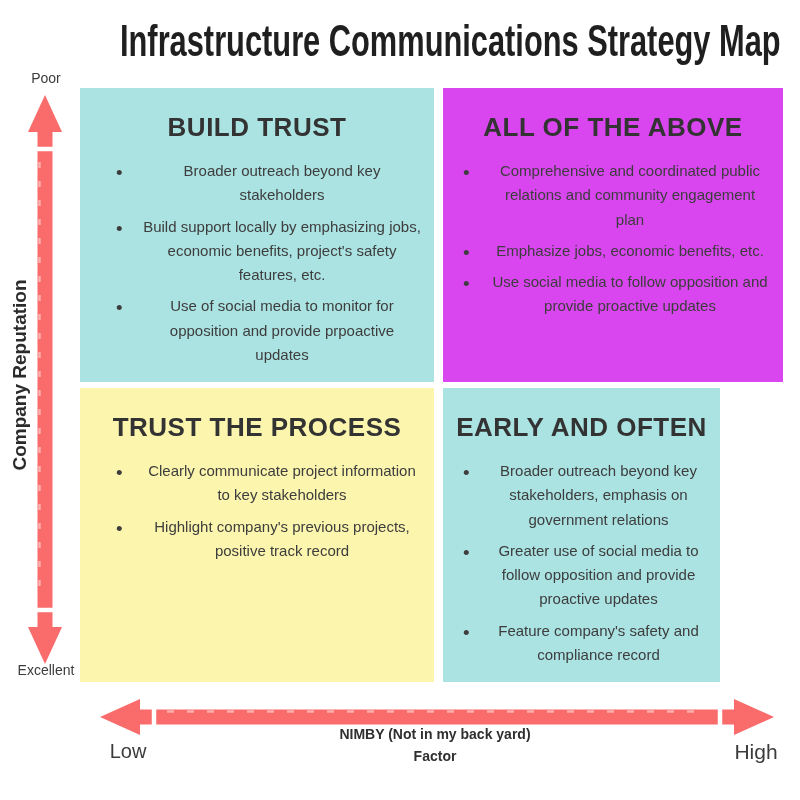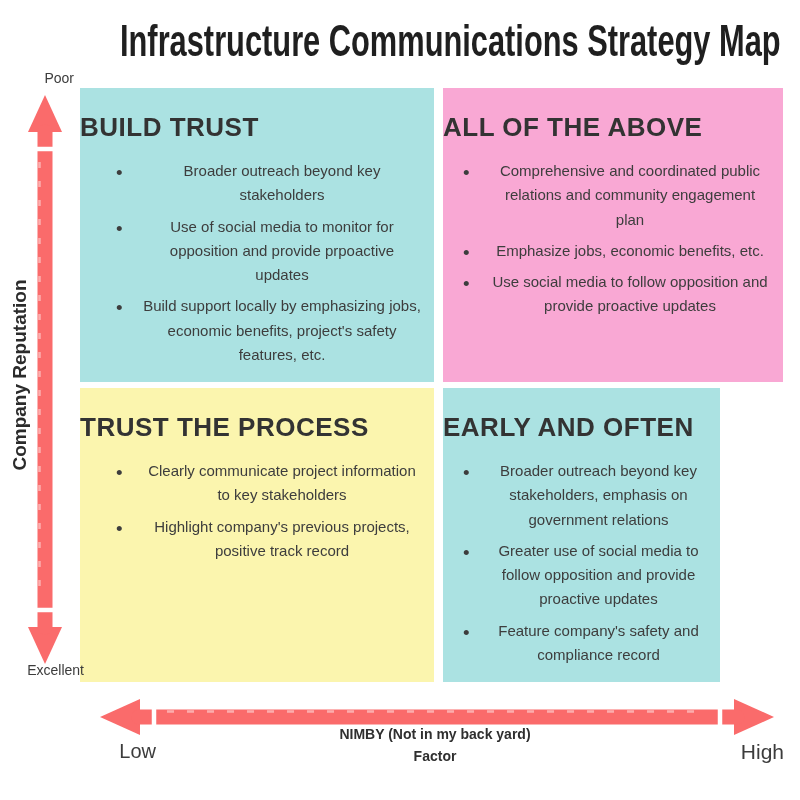--- a/index.html
+++ b/index.html
@@ -11,36 +11,36 @@
   }
   .page-title{
     position:absolute;top:16px;left:0;width:800px;text-align:center;
     font-size:44px;font-weight:bold;color:#1f1f1f;white-space:nowrap;
     transform:scaleX(0.70);transform-origin:center;
   }
   .quadrant{
     position:absolute;box-sizing:border-box;
   }
   .q-title{
-    margin-top:24px;
+    margin-top:24px;text-align:center;
     font-size:26px;font-weight:bold;letter-spacing:0.5px;
     color:var(--heading,#333);
   }
   .q-list{
     list-style:none;margin:16px 0 0 0;
     font-size:15px;line-height:1.62;color:var(--body,#3d3d3d);text-align:center;
   }
   .quadrant.q-left .q-list{padding:0 12px 0 50px;}
   .quadrant.q-right .q-list{padding:0 12px 0 34px;}
   .q-list li{position:relative;margin-bottom:7px;padding-left:12px;}
   .q-list li::before{
     content:"\2022";position:absolute;left:-14px;top:-1px;
     font-size:1.25em;color:var(--body,#3d3d3d);
   }
-  .axis-label{position:absolute;font-size:14px;color:#3c3c3c;text-align:right;}
+  .axis-label{position:absolute;font-size:14px;color:#3c3c3c;text-align:center;}
   .y-axis-title{
     position:absolute;left:20px;top:375px;white-space:nowrap;
     transform:translate(-50%,-50%) rotate(-90deg);
     font-size:19px;font-weight:bold;color:#2b2b2b;
   }
   .x-axis-title{
     position:absolute;left:103px;top:724px;width:664px;text-align:center;
     font-size:14px;font-weight:bold;color:#2f2f2f;line-height:1.55;
   }
   svg.arrow{position:absolute;display:block;}
@@ -49,26 +49,26 @@
 </style>
 </head>
 <body>
 
 <div class="page-title">Infrastructure Communications Strategy Map</div>
 
 <div class="quadrant q-left" style="left: 80px; top: 88px; width: 354px; height: 294px; background: rgb(171, 226, 226);">
   <div class="q-title">BUILD TRUST</div>
   <ul class="q-list">
     <li>Broader outreach beyond key stakeholders</li>
+    <li>Build support locally by emphasizing jobs, economic benefits, project's safety features, etc.</li>
     <li>Use of social media to monitor for opposition and provide prpoactive updates</li>
-    <li>Build support locally by emphasizing jobs, economic benefits, project's safety features, etc.</li>
   </ul>
 </div>
 
-<div class="quadrant q-right" style="left: 443px; top: 88px; width: 340px; height: 294px; background: #f9a8d4;">
+<div class="quadrant q-right" style="left: 443px; top: 88px; width: 340px; height: 294px; background: #d946ef;">
   <div class="q-title">ALL OF THE ABOVE</div>
   <ul class="q-list">
     <li>Comprehensive and coordinated public relations and community engagement plan</li>
     <li>Emphasize jobs, economic benefits, etc.</li>
     <li>Use social media to follow opposition and provide proactive updates</li>
   </ul>
 </div>
 
 <div class="quadrant q-left" style="left: 80px; top: 388px; width: 354px; height: 294px; background: rgb(251, 245, 174);">
   <div class="q-title">TRUST THE PROCESS</div>

